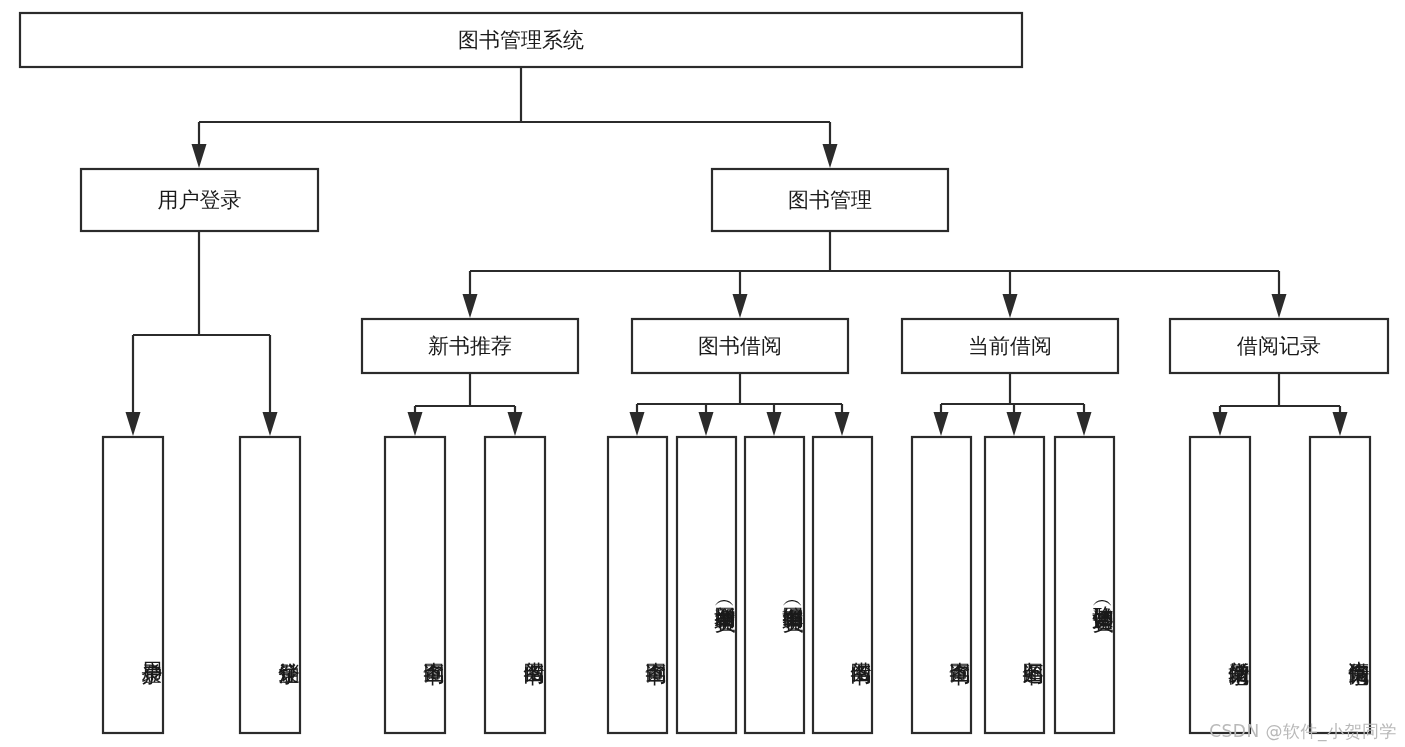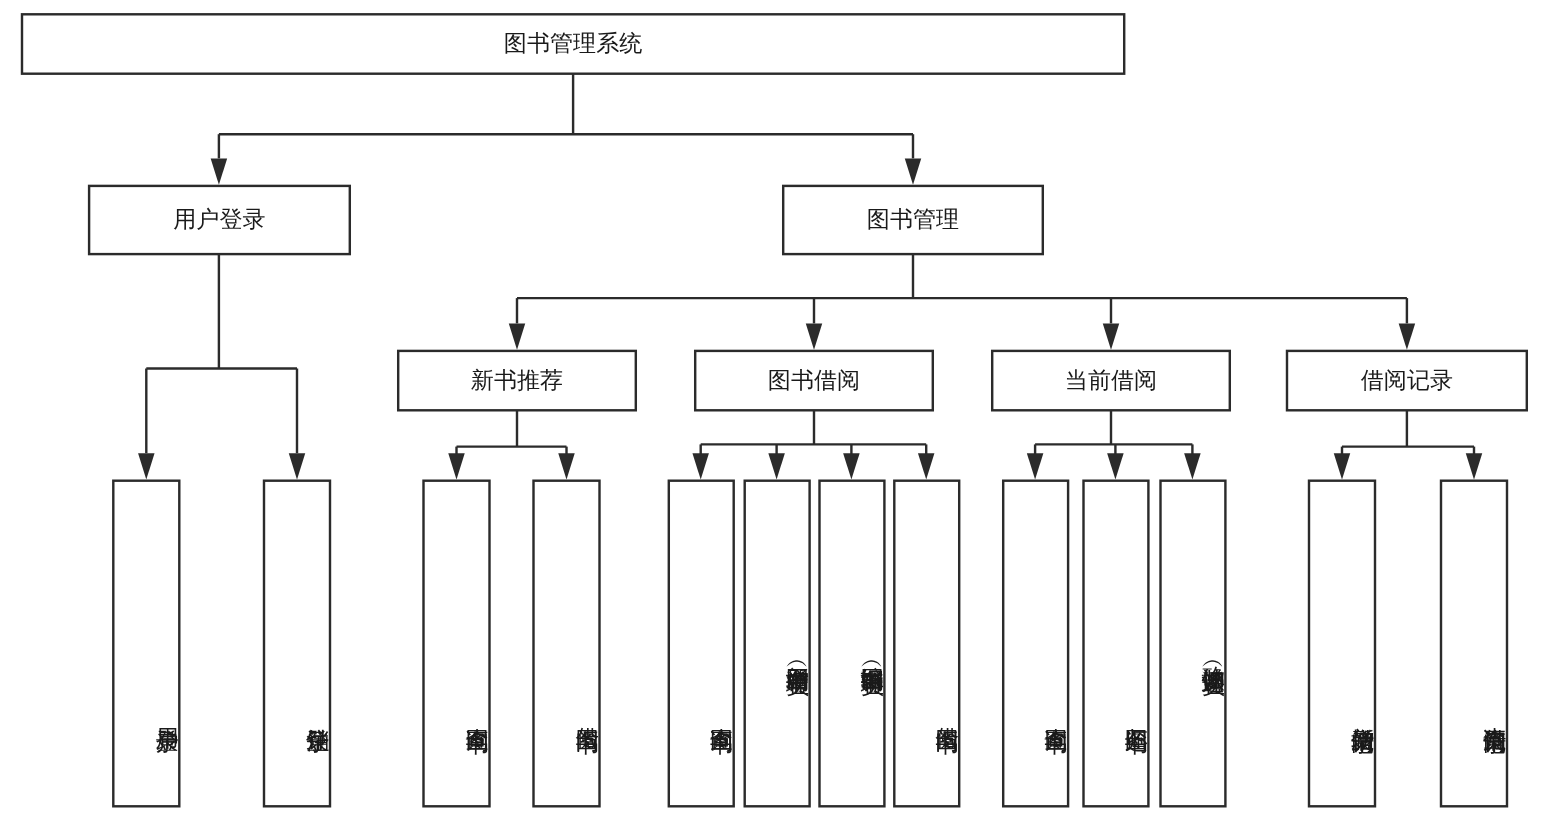--- a/index.html
+++ b/index.html
@@ -218,14 +218,15 @@
       <div class="vlabel" style="left: 677px; top: 437px; width: 59px; height: 296px; padding-top: 8px;">新增图书（管理员）</div>
       <div class="vlabel" style="left: 745px; top: 437px; width: 59px; height: 296px; padding-top: 8px;">编辑图书（管理员）</div>
       <div class="vlabel" style="left: 813px; top: 437px; width: 59px; height: 296px; padding-top: 62px;">借阅图书</div>
       <div class="vlabel" style="left: 912px; top: 437px; width: 59px; height: 296px; padding-top: 62px;">查询图书</div>
       <div class="vlabel" style="left: 985px; top: 437px; width: 59px; height: 296px; padding-top: 62px;">归还图书</div>
       <div class="vlabel" style="left: 1055px; top: 437px; width: 59px; height: 296px; padding-top: 8px;">确认归还（管理员）</div>
       <div class="vlabel" style="left: 1190px; top: 437px; width: 60px; height: 296px; padding-top: 62px;">新增借阅记录</div>
       <div class="vlabel" style="left: 1310px; top: 437px; width: 60px; height: 296px; padding-top: 62px;">查询借阅记录</div>
     </div>
 
+  <div class="watermark">CSDN @软件_小贺同学</div>
 
 </div>
 
 </body></html>

